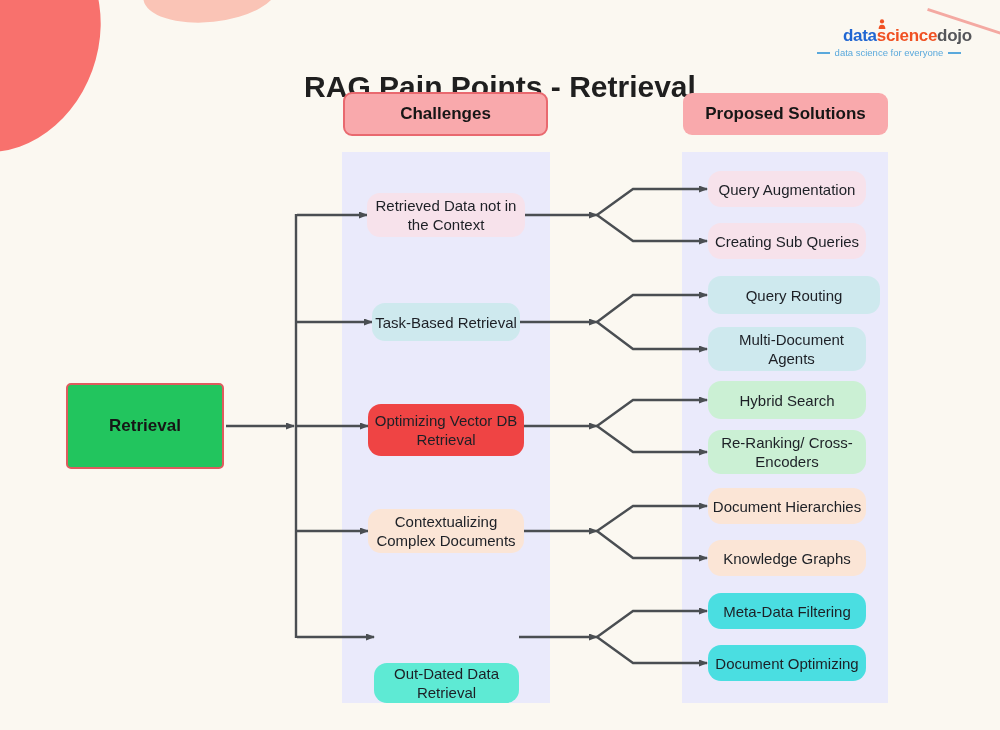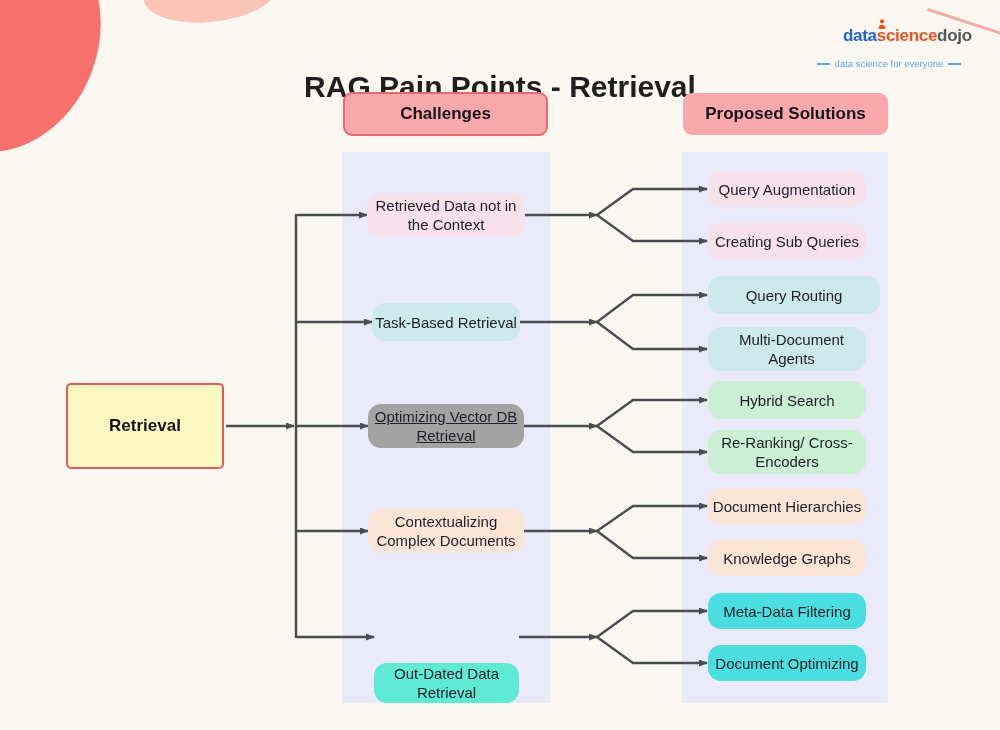--- a/index.html
+++ b/index.html
@@ -10,21 +10,21 @@
            border-radius:50%;transform:rotate(20deg);z-index:0;}
   .blob-top{position:absolute;left:143px;top:-38px;width:135px;height:60px;background:#FAC4B6;
             border-radius:50%;transform:rotate(-6deg);z-index:0;}
   .line-tr{position:absolute;left:928px;top:8px;width:90px;height:2.5px;background:#F4A9A2;
            transform:rotate(18deg);transform-origin:left top;z-index:0;}
   
   .logo{position:absolute;left:815px;top:26px;width:148px;text-align:center;z-index:3;}
   .logo-text{position:relative;font-size:17px;font-weight:bold;letter-spacing:-0.3px;line-height:20px;white-space:nowrap;}
   .lw1{color:#2066D2;margin-left:28px;} .lw2{color:#F05123;} .lw3{color:#55565A;}
   .logo-person{position:absolute;left:62px;top:-7px;width:10px;height:11px;}
-  .tagline{display:flex;align-items:center;justify-content:center;gap:5px;margin-top:12px;
+  .tagline{display:flex;align-items:center;justify-content:center;gap:5px;margin-top:1px;
            font-size:9.5px;color:#5AA9DC;white-space:nowrap;}
   .dash{width:13px;height:2px;background:#5AA9DC;}
   
   .title{position:absolute;left:0;top:34px;width:100%;text-align:center;font-size:30px;
          font-weight:bold;color:#1F1F1F;z-index:2;margin-top:36px;}
   
   .col-header{position:absolute;display:flex;align-items:center;justify-content:center;
               background:#F9A9AC;font-size:17px;font-weight:bold;color:#161616;
               border-radius:9px;box-sizing:border-box;z-index:2;}
   .header-challenges{left:343px;top:92px;width:205px;height:44px;border:2px solid #E9696F;}
@@ -33,21 +33,21 @@
   .panel{position:absolute;top:152px;height:551px;background:#EAEAFB;z-index:0;}
   .panel-left{left:342px;width:208px;}
   .panel-right{left:682px;width:206px;}
   
   #connector-svg{position:absolute;left:0;top:0;z-index:1;pointer-events:none;}
   #connector-svg .cline{stroke:#4A4E52;stroke-width:2.4;fill:none;}
   
   .node{position:absolute;display:flex;align-items:center;justify-content:center;text-align:center;
         font-size:15px;line-height:19px;color:#1D2026;border-radius:13px;padding:2px 3px;
         box-sizing:border-box;z-index:2;}
-  .root-node{position:absolute;left:66px;top:383px;width:158px;height:86px;background:#fef9c3;
+  .root-node{position:absolute;left:66px;top:383px;width:158px;height:86px;background:#22c55e;
              border:2px solid #DF5B5E;border-radius:5px;display:flex;align-items:center;
              justify-content:center;font-size:17px;font-weight:bold;color:#161616;
              box-sizing:border-box;z-index:2;}
 </style>
 </head>
 <body>
 
 <div id="canvas">
 
   <div class="blob-tl"></div>
@@ -109,21 +109,21 @@
 
   <div class="root-node">Retrieval</div>
 
   <div id="nodes">
       <div class="node" style="left: 367px; top: 193px; width: 158px; height: 44px; background: rgb(247, 226, 235);">Retrieved Data not in the Context</div>
       <div class="node" style="left: 708px; top: 171px; width: 158px; height: 36px; background: rgb(247, 226, 235);">Query Augmentation</div>
       <div class="node" style="left: 708px; top: 223px; width: 158px; height: 36px; background: rgb(247, 226, 235);">Creating Sub Queries</div>
       <div class="node" style="left: 372px; top: 303px; width: 148px; height: 38px; background: rgb(206, 233, 238);">Task-Based Retrieval</div>
       <div class="node" style="left: 708px; top: 276px; width: 172px; height: 38px; background: rgb(206, 233, 238);">Query Routing</div>
       <div class="node" style="left: 708px; top: 327px; width: 158px; height: 44px; background: rgb(206, 233, 238); padding-left: 12px;">Multi-Document Agents</div>
-      <div class="node" style="left: 368px; top: 404px; width: 156px; height: 44px; background: #a3a3a3; text-decoration: underline;">Optimizing Vector DB Retrieval</div>
+      <div class="node" style="left: 368px; top: 404px; width: 156px; height: 52px; background: #ef4444;">Optimizing Vector DB Retrieval</div>
       <div class="node" style="left: 708px; top: 381px; width: 158px; height: 38px; background: rgb(203, 240, 212);">Hybrid Search</div>
       <div class="node" style="left: 708px; top: 430px; width: 158px; height: 44px; background: rgb(203, 240, 212);">Re-Ranking/ Cross-Encoders</div>
       <div class="node" style="left: 368px; top: 509px; width: 156px; height: 44px; background: rgb(251, 229, 214);">Contextualizing Complex Documents</div>
       <div class="node" style="left: 708px; top: 488px; width: 158px; height: 36px; background: rgb(251, 229, 214);">Document Hierarchies</div>
       <div class="node" style="left: 708px; top: 540px; width: 158px; height: 36px; background: rgb(251, 229, 214);">Knowledge Graphs</div>
       <div class="node" style="left: 374px; top: 617px; width: 145px; height: 40px; background: #5eead4; margin-top: 46px;">Out-Dated Data Retrieval</div>
       <div class="node" style="left: 708px; top: 593px; width: 158px; height: 36px; background: rgb(74, 222, 225);">Meta-Data Filtering</div>
       <div class="node" style="left: 708px; top: 645px; width: 158px; height: 36px; background: rgb(74, 222, 225);">Document Optimizing</div>
     </div>
 </div>

